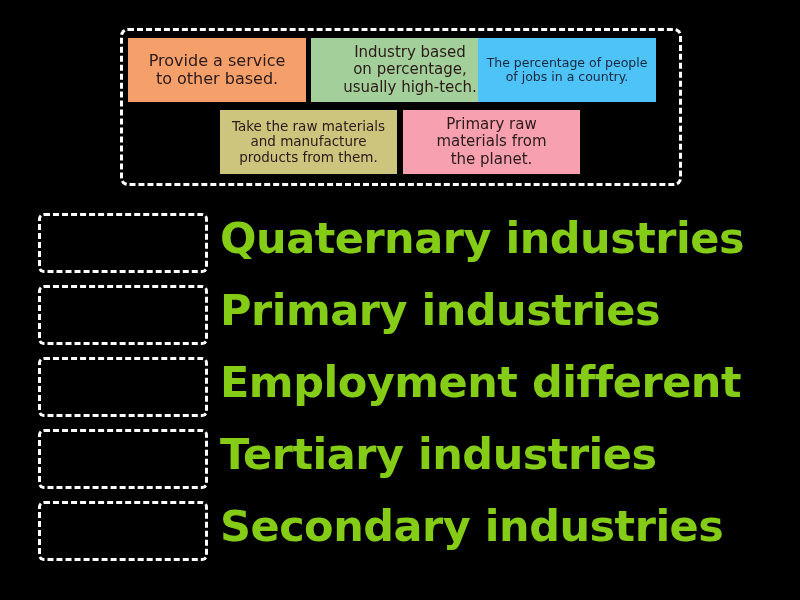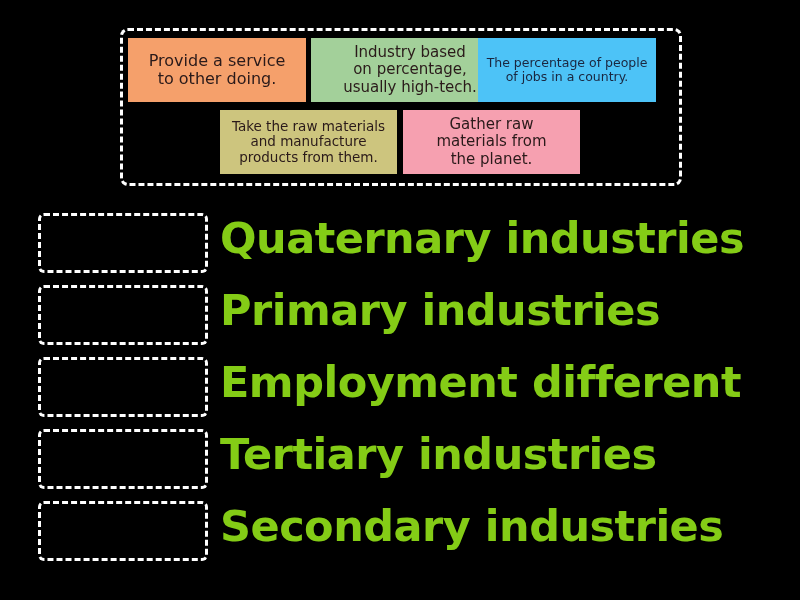--- a/index.html
+++ b/index.html
@@ -27,21 +27,21 @@
     }
   </style>
 </head>
 <body>
 
 <div class="tray"></div>
 
 <div class="card" style="left:128px; top:38px; width:178px; background:#f5a06b; font-size:16px;">
   <div>
     <span>Provide a service</span>
-    <span>to other doing.</span>
+    <span>to other based.</span>
   </div>
 </div>
 
 <div class="card" style="left:311px; top:38px; width:178px; background:#a3d09a; font-size:15px;padding-left:24px;">
   <div>
     <span>Industry based</span>
     <span>on percentage,</span>
     <span>usually high-tech.</span>
   </div>
 </div>
@@ -56,21 +56,21 @@
 <div class="card" style="left:220px; top:110px; width:177px; background:#cdc57e; font-size:13.5px;">
   <div>
     <span>Take the raw materials</span>
     <span>and manufacture</span>
     <span>products from them.</span>
   </div>
 </div>
 
 <div class="card" style="left:403px; top:110px; width:177px; background:#f6a0b0; font-size:15px;">
   <div>
-    <span>Gather raw</span>
+    <span>Primary raw</span>
     <span>materials from</span>
     <span>the planet.</span>
   </div>
 </div>
 
 <div class="drop" style="top:213px;"></div>
 <div class="label" style="top:217px;">Quaternary industries</div>
 
 <div class="drop" style="top:285px;"></div>
 <div class="label" style="top:289px;">Primary industries</div>

